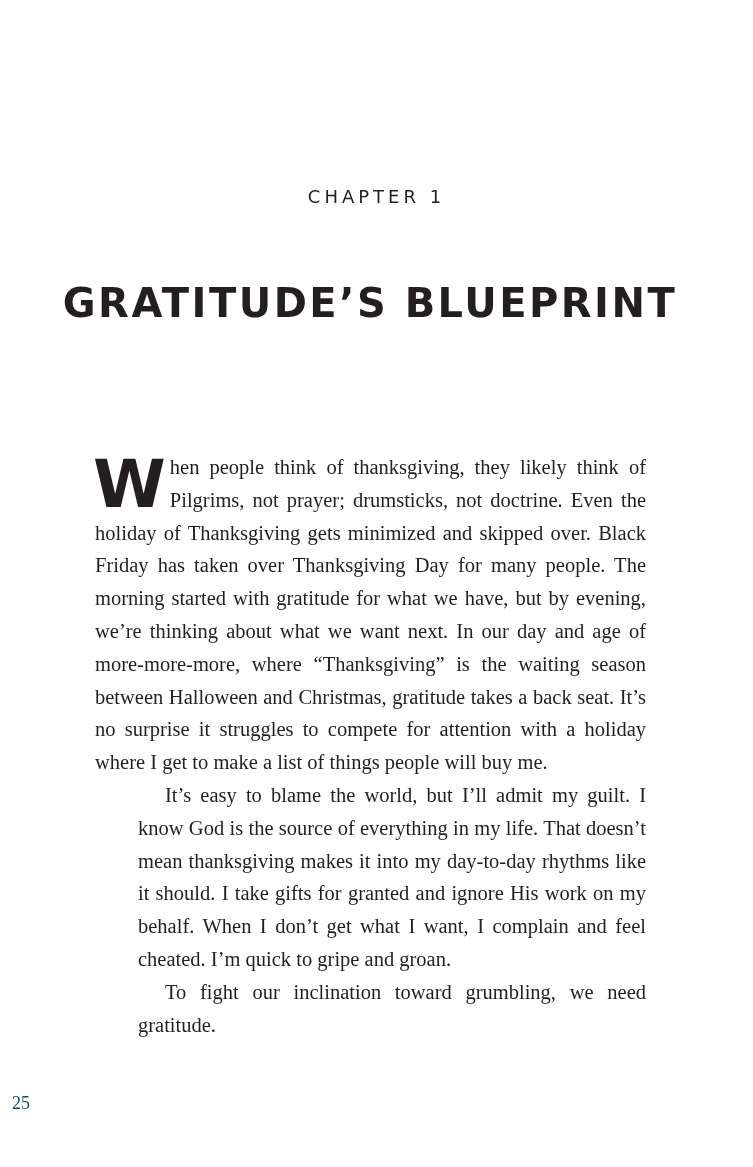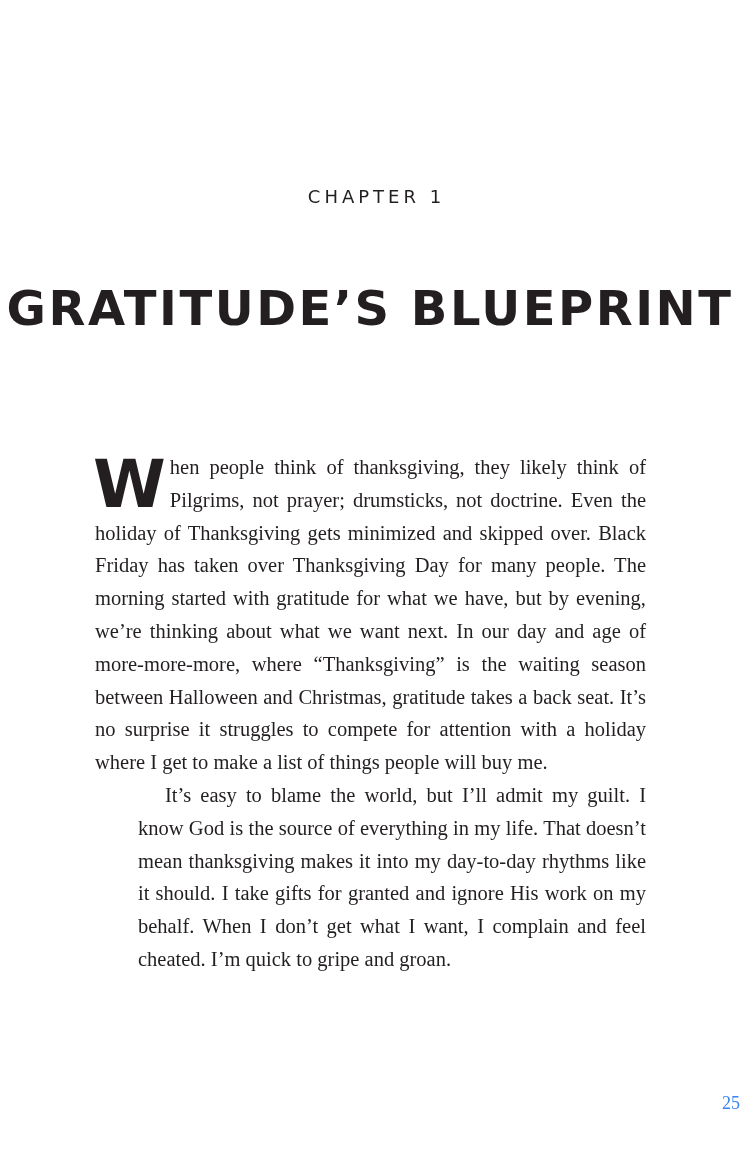--- a/index.html
+++ b/index.html
@@ -26,21 +26,21 @@
     font-weight: normal;
     color: #231f20;
   }
   .chapter-title {
     position: absolute;
     top: 280px;
     left: 0;
     width: 740px;
     text-align: center;
     font-family: "DejaVu Sans", sans-serif;
-    font-size: 48px;
+    font-size: 40px;
     font-weight: bold;
     letter-spacing: 2.5px;
     color: #231f20;
   }
   .body-text {
     position: absolute;
     top: 451px;
     left: 95px;
     width: 551px;
     font-family: "Liberation Serif", serif;
@@ -63,33 +63,34 @@
     font-size: 66px;
     line-height: 56px;
     margin-top: 6px;
     margin-right: 4px;
     margin-left: -2px;
     color: #231f20;
   }
   .page-number {
     position: absolute;
     top: 1093px;
-    left: 0;
+    left: 12px;
     width: 740px;
-    text-align: right;
+    text-align: left;
     font-family: "Liberation Serif", serif;
     font-size: 18px;
-    color: #3b82f6;
+    color: #0c4a6e;
   }
 </style>
 </head>
 <body>
 
 <div class="chapter-label">CHAPTER 1</div>
 
 <h1 class="chapter-title" style="margin:0;">GRATITUDE’S BLUEPRINT</h1>
 
 <div class="body-text">
   <p><span class="drop-cap">W</span><span>hen people think of thanksgiving, they likely think of Pilgrims, not prayer; drumsticks, not doctrine. Even the holiday of Thanksgiving gets minimized and skipped over. Black Friday has taken over Thanksgiving Day for many people. The morning started with gratitude for what we have, but by evening, we’re thinking about what we want next. In our day and age of more-more-more, where “Thanksgiving” is the waiting season between Halloween and Christmas, gratitude takes a back seat. It’s no surprise it struggles to compete for attention with a holiday where I get to make a list of things people will buy me.</span></p>
   <p class="indent">It’s easy to blame the world, but I’ll admit my guilt. I know God is the source of everything in my life. That doesn’t mean thanksgiving makes it into my day-to-day rhythms like it should. I take gifts for granted and ignore His work on my behalf. When I don’t get what I want, I complain and feel cheated. I’m quick to gripe and groan.</p>
+  <p class="indent">To fight our inclination toward grumbling, we need gratitude.</p>
 </div>
 
 <div class="page-number">25</div>
 
 </body></html>

